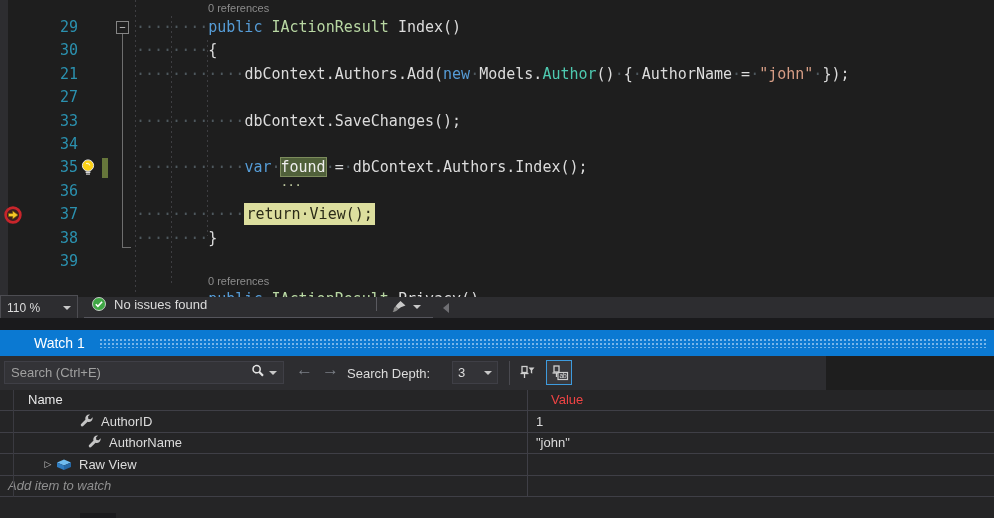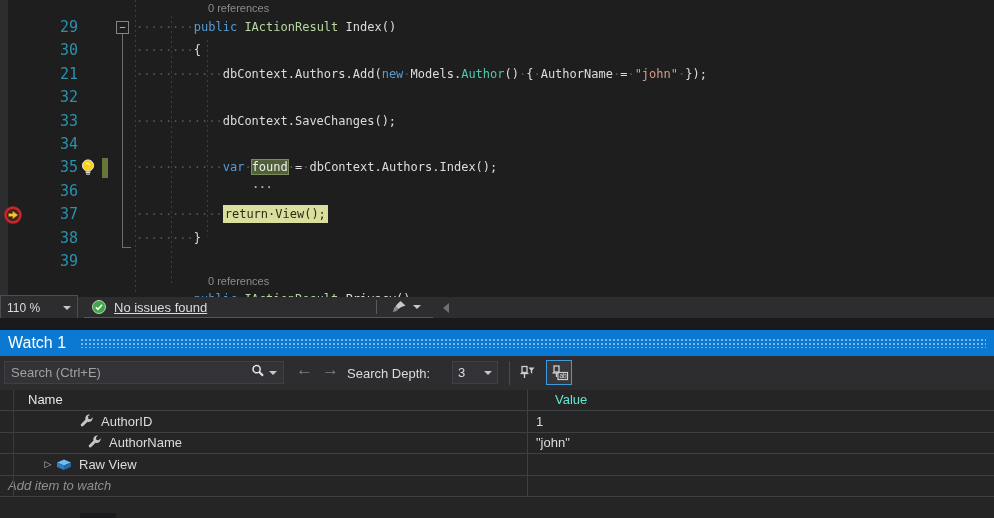--- a/index.html
+++ b/index.html
@@ -10,79 +10,79 @@
   #editor { position:relative; width:994px; height:297px; background:#1E1E1E; overflow:hidden; }
   #glyph-strip { position:absolute; left:0; top:0; width:8px; height:297px; background:#2D2D30; }
   .guide { position:absolute; width:1px; background:repeating-linear-gradient(to bottom,#3E3E42 0 2px,transparent 2px 5px); }
   #outline-line { position:absolute; left:122px; top:34px; width:1px; height:213px; background:#6E6E6E; }
   #outline-tick { position:absolute; left:122px; top:247px; width:9px; height:1px; background:#6E6E6E; }
 
   .lens-row { position:relative; height:16px; }
   .lens-text { position:absolute; left:208px; top:2px; font-size:11px; color:#8C8C8C; }
   .code-row { position:relative; height:23.4px; }
   .line-num { position:absolute; left:0; top:0; width:78px; text-align:right; font-family:"DejaVu Sans Mono",monospace; font-size:15px; line-height:23.4px; color:#2B91AF; }
-  .code-text { position:absolute; left:136px; top:0; font-family:"DejaVu Sans Mono",monospace; font-size:12px; line-height:23.4px; white-space:pre; }
+  .code-text { position:absolute; left:136px; top:0; font-family:"DejaVu Sans Mono",monospace; font-size:15px; line-height:23.4px; white-space:pre; }
   .tk-pl { color:#DCDCDC; } .tk-kw { color:#569CD6; } .tk-type { color:#4EC9B0; }
   .tk-iface { color:#B8D7A3; } .tk-str { color:#D69D85; } .tk-ws { color:#4E585E; }
   .tk-cur { background:#DCDE9E; color:#2B2B18; padding:2px 2px; }
   .tk-sym { background:#50603A; outline:1px solid #7C8C5C; color:#EDEDED; position:relative; }
   .tk-sym::after { content:"..."; position:absolute; left:0; top:12px; color:#B9C49B; font-size:13px; letter-spacing:-1px; }
   #clip-row { position:relative; height:8px; overflow:hidden; }
   #clip-row .code-text { line-height:20px; }
 
   
   #breakpoint-glyph { position:absolute; left:4px; top:206px; width:18px; height:18px; }
   #lightbulb-glyph { position:absolute; left:81px; top:159px; width:14px; height:18px; }
   #change-bar { position:absolute; left:102px; top:158px; width:6px; height:20px; background:#66763B; }
   #fold-box { position:absolute; left:116px; top:21px; width:13px; height:13px; border:1px solid #858585; background:#1E1E1E; color:#CFCFCF; font-size:11px; line-height:10px; text-align:center; }
 
   
   #statusbar { position:absolute; top:297px; left:0; width:994px; height:21px; background:#2D2D30; display:flex; align-items:center; }
   #zoom-box { width:78px; height:21px; border:1px solid #4D4D52; background:#2D2D30; display:flex; align-items:center; padding:12px 6px; color:#DCDCDC; font-size:12px; }
   #zoom-box .caret { margin-left:auto; }
   .caret { width:0; height:0; border-left:4px solid transparent; border-right:4px solid transparent; border-top:4px solid #C8C8C8; }
-  #health-section { margin-left:6px; width:293px; height:21px; display:flex; align-items:center; border-bottom:1px solid #55555C; color:#DCDCDC; font-size:13px;text-decoration:underline; }
+  #health-section { margin-left:6px; width:293px; height:21px; display:flex; border-bottom:1px solid #55555C; color:#DCDCDC; font-size:13px; }
   #health-check { width:14px; height:14px; margin:0 8px 0 8px; }
   #health-sep { width:1px; height:14px; background:#5A5A60; margin-left:auto; }
   #brush-wrap { display:flex; align-items:center; gap:6px; padding:0 12px 0 14px; height:21px; border-bottom:1px solid #55555C; }
   #hscroll { flex:1; height:21px; display:flex; align-items:center; }
   #hscroll-arrow { width:0; height:0; border-top:5px solid transparent; border-bottom:5px solid transparent; border-right:6px solid #6F6F73; margin-left:10px; }
 
   
   #gap { position:absolute; top:318px; left:0; width:994px; height:12px; background:#1A1A1C; }
 
   
   #watch-title { position:absolute; top:330px; left:0; width:994px; height:26px; background:#0B79D2; display:flex; align-items:center; }
-  #watch-title .title-text { color:#FFFFFF; font-size:16px; padding-left:8px; white-space:nowrap; }
+  #watch-title .title-text { color:#FFFFFF; font-size:14px; padding-left:18px; white-space:nowrap;margin-left:16px; }
   #watch-title .grip { flex:1; height:10px; margin:0 8px 0 14px;
     background-image:radial-gradient(rgba(230,242,255,.5) 0.9px, transparent 1.1px);
     background-size:4px 4px; }
 
-  #watch-toolbar { position:absolute; top:356px; left:0; width:994px; height:34px; background:#2D2D30; }
+  #watch-toolbar { position:absolute; top:356px; left:0; width:826px; height:34px; background:#2D2D30; }
   #search-box { position:absolute; left:4px; top:5px; width:280px; height:23px; background:#333337; border:1px solid #3F3F46; display:flex; align-items:center; }
   #search-box .ph { color:#A0A0A0; font-size:13px; padding-left:6px; flex:1; }
   #search-box .mag { margin-right:4px; }
   #search-box .caret { margin-right:6px; border-top-color:#C8C8C8; }
   .nav-arrow { position:absolute; top:4px; font-size:17px; color:#7B7F86; }
   #nav-back { left:296px; } #nav-fwd { left:322px; }
   #depth-label { position:absolute; left:347px; top:10px; font-size:13px; color:#DCDCDC; }
   #depth-combo { position:absolute; left:452px; top:5px; width:46px; height:23px; background:#333337; border:1px solid #3F3F46; display:flex; align-items:center; padding:0 5px; color:#DCDCDC; font-size:13px; }
   #depth-combo .caret { margin-left:auto; }
   #tb-sep { position:absolute; left:509px; top:5px; width:1px; height:24px; background:#4A4A50; }
   .tb-btn { position:absolute; top:4px; width:26px; height:25px; display:flex; align-items:center; justify-content:center; }
   #btn-pin-filter { left:514px; }
   #btn-pin-names { left:546px; border:1px solid #3E9BDE; background:#38383C; }
 
   
   #watch-table { position:absolute; top:390px; left:0; width:994px; background:#252526; }
   #col-divider { position:absolute; left:527px; top:390px; width:1px; height:107px; background:#3F3F46; z-index:3; }
   #gutter-line { position:absolute; left:13px; top:390px; width:1px; height:107px; background:#3A3A40; z-index:3; }
   #table-header { height:21px; display:flex; border-bottom:1px solid #3F3F46; }
   #table-header .h-name { width:527px; color:#E8E8E8; font-size:13px; padding-left:28px; line-height:20px; }
-  #table-header .h-value { color:#5eead4; font-size:13px; padding-left:16px; line-height:20px;margin-left:12px; }
+  #table-header .h-value { color:#ef4444; font-size:13px; padding-left:24px; line-height:20px; }
   .w-row { height:21.5px; display:flex; border-bottom:1px solid #3F3F46; }
   .w-name { width:527px; display:flex; align-items:center; color:#DCDCDC; font-size:13px; }
   .w-val { flex:1; color:#DCDCDC; font-size:13px; padding-left:9px; display:flex; align-items:center; }
   .expander-slot { width:16px; text-align:center; color:#C0C0C0; font-size:9px; }
   .row-icon { width:16px; height:16px; margin-right:7px; display:flex; align-items:center; justify-content:center; }
   #add-row { height:21.5px; display:flex; border-bottom:1px solid #3F3F46; }
   #add-row .w-name { font-style:italic; color:#909090; padding-left:8px; }
 
   #bottom-strip { position:absolute; top:497px; left:0; width:994px; height:21px; background:#252526; }
   #bottom-notch { position:absolute; left:80px; bottom:0; width:36px; height:5px; background:#1B1B1D; }
@@ -110,21 +110,21 @@
         </div>
         <div class="code-row">
           <span class="line-num">30</span>
           <span class="code-text"><span class="tk-ws">········</span><span class="tk-pl">{</span></span>
         </div>
         <div class="code-row">
           <span class="line-num">21</span>
           <span class="code-text"><span class="tk-ws">············</span><span class="tk-pl">dbContext.Authors.Add(</span><span class="tk-kw">new</span><span class="tk-ws">·</span><span class="tk-pl">Models.</span><span class="tk-type">Author</span><span class="tk-pl">()</span><span class="tk-ws">·</span><span class="tk-pl">{</span><span class="tk-ws">·</span><span class="tk-pl">AuthorName</span><span class="tk-ws">·</span><span class="tk-pl">=</span><span class="tk-ws">·</span><span class="tk-str">"john"</span><span class="tk-ws">·</span><span class="tk-pl">});</span></span>
         </div>
         <div class="code-row">
-          <span class="line-num">32</span>
+          <span class="line-num">27</span>
           <span class="code-text"></span>
         </div>
         <div class="code-row">
           <span class="line-num">33</span>
           <span class="code-text"><span class="tk-ws">············</span><span class="tk-pl">dbContext.SaveChanges();</span></span>
         </div>
         <div class="code-row">
           <span class="line-num">34</span>
           <span class="code-text"></span>
         </div>

